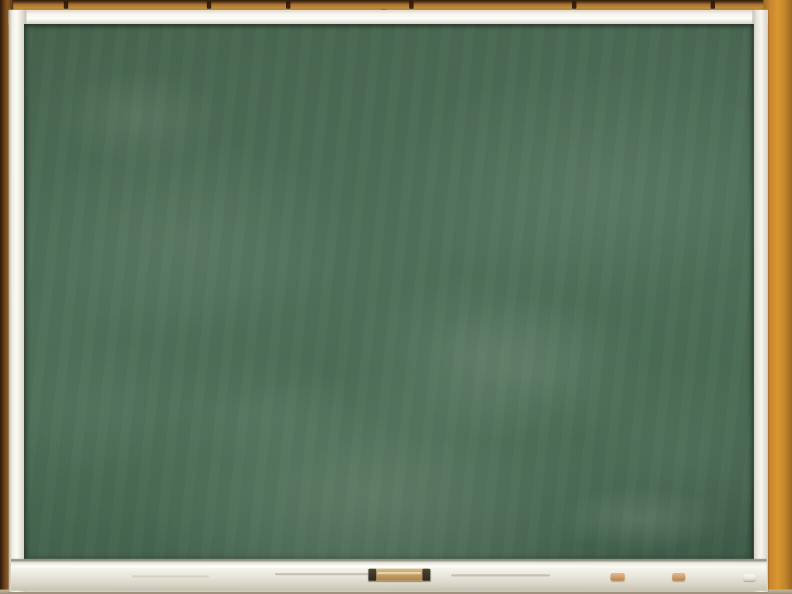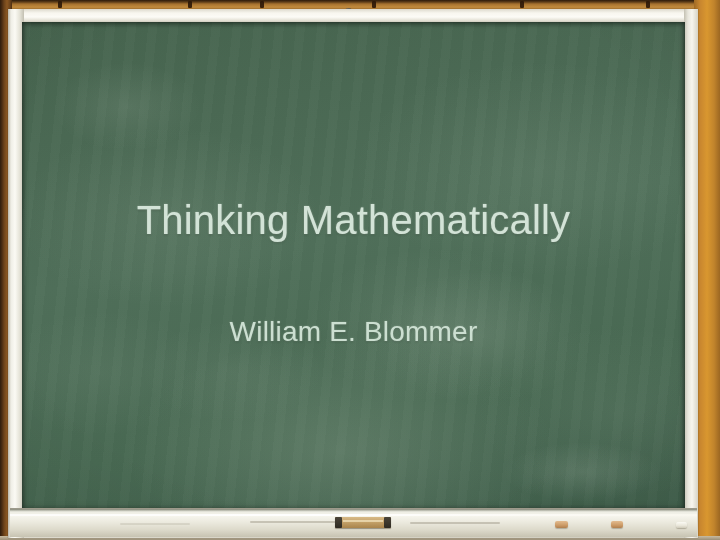--- a/index.html
+++ b/index.html
@@ -329,24 +329,22 @@
                 background: radial-gradient(ellipse at center, rgba(214,226,212,0.10) 0%, rgba(214,226,212,0) 70%);"></div>
     <div class="smudge" style="left:350px; top:250px; width:220px; height:130px;
                 background: radial-gradient(ellipse at center, rgba(214,226,212,0.09) 0%, rgba(214,226,212,0) 72%);"></div>
     <div class="smudge" style="left:480px; top:420px; width:160px; height:60px;
                 background: radial-gradient(ellipse at center, rgba(222,232,220,0.13) 0%, rgba(222,232,220,0) 70%);"></div>
     <div class="smudge" style="left:120px; top:300px; width:180px; height:100px;
                 background: radial-gradient(ellipse at center, rgba(200,214,198,0.07) 0%, rgba(200,214,198,0) 72%);"></div>
   </div>
 
   <div class="text-layer">
-    <div class="title">Thinking Mathematically</div>
 
     <div class="subtitle-group">
-      <div class="subtitle">William E. Blommer</div>
     </div>
   </div>
 
   <div class="tray">
     <div class="tray-shadow"></div>
     <div class="tray-lip"></div>
 
     <div class="tray-dust" style="left:240px; top:12px; width:120px;"></div>
     <div class="tray-dust" style="left:400px; top:13px; width:90px;"></div>
     <div class="tray-dust" style="left:110px; top:14px; width:70px; opacity:0.5;"></div>

